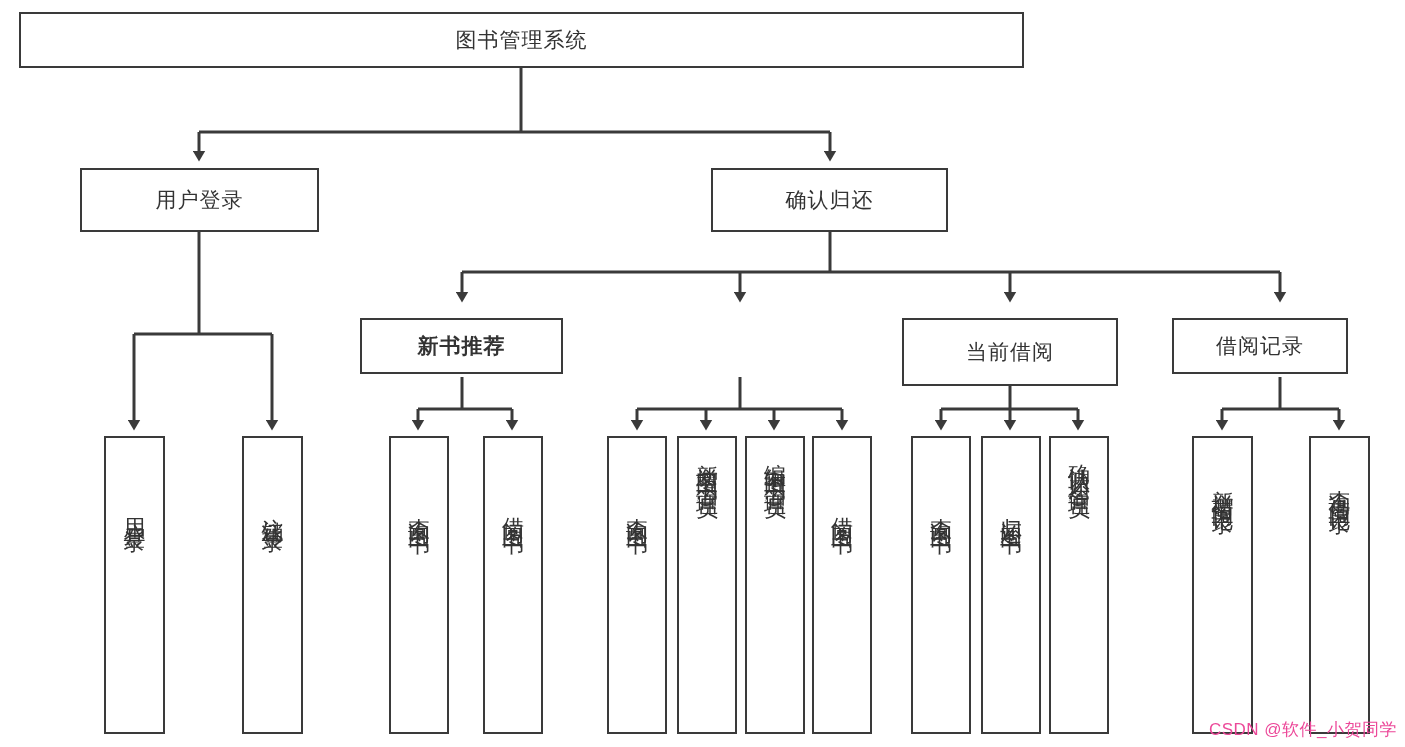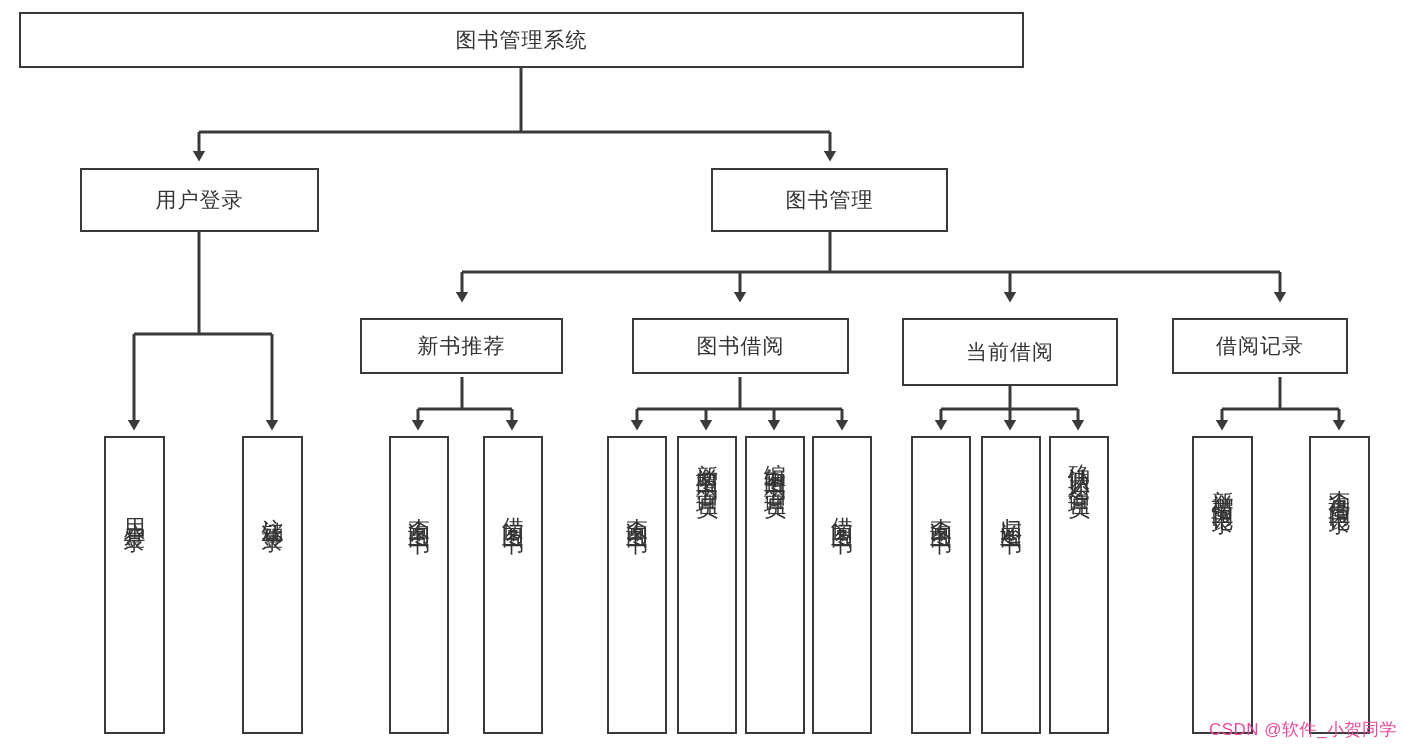--- a/index.html
+++ b/index.html
@@ -124,28 +124,25 @@
   </svg>
 
   <div class="node horiz" style="left:19px; top:12px; width:1005px; height:56px;">
     <span class="label">图书管理系统</span>
   </div>
 
   <div class="node horiz" style="left:80px; top:168px; width:239px; height:64px;">
     <span class="label">用户登录</span>
   </div>
   <div class="node horiz" style="left:711px; top:168px; width:237px; height:64px;">
-    <span class="label">图书管理</span>
+    <span class="label">确认归还</span>
   </div>
 
-  <div class="node horiz" style="left:360px; top:318px; width:203px; height:56px;">
+  <div class="node horiz" style="left:360px; top:318px; width:203px; height:56px;font-weight:bold;">
     <span class="label">新书推荐</span>
-  </div>
-  <div class="node horiz" style="left:632px; top:318px; width:217px; height:56px;">
-    <span class="label">图书借阅</span>
   </div>
   <div class="node horiz" style="left:902px; top:318px; width:216px; height:68px;">
     <span class="label">当前借阅</span>
   </div>
   <div class="node horiz" style="left:1172px; top:318px; width:176px; height:56px;">
     <span class="label">借阅记录</span>
   </div>
 
   <div class="node vert" style="left:104px; top:436px; width:61px; height:298px; padding-top:62px;">
     <span class="label">用户登录</span>

